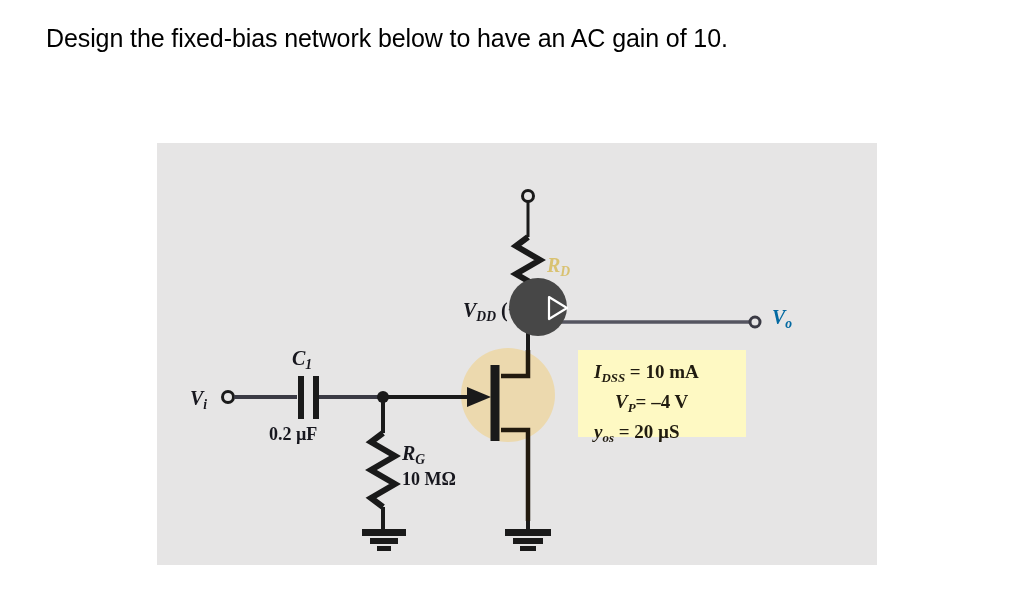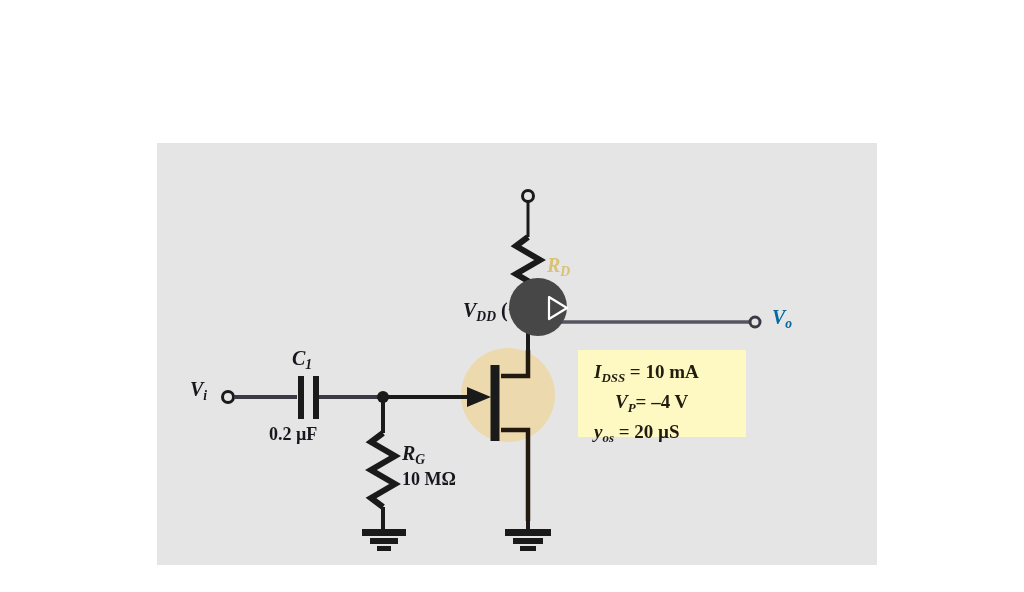--- a/index.html
+++ b/index.html
@@ -63,21 +63,21 @@
     font-size: 0.68em;
     font-style: italic;
     vertical-align: baseline;
     position: relative;
     top: 0.28em;
   }
 
   #label-vdd   { left: 306px; top: 157px; font-size: 20px; }
   #label-rd    { left: 390px; top: 112px; font-size: 20px; color: #d9c271; }
   #label-vo    { left: 615px; top: 164px; font-size: 20px; color: #0369a1; }
-  #label-vi    { left: 33px;  top: 236px; font-size: 20px; }
+  #label-vi    { left: 33px;  top: 245px; font-size: 20px; }
   #label-c1    { left: 135px; top: 205px; font-size: 20px; }
   #label-cval  { left: 112px; top: 282px; font-size: 18px; }
   #label-rg    { left: 245px; top: 300px; font-size: 20px; }
   #label-rgval { left: 245px; top: 327px; font-size: 18px; }
 
   
   #param-box {
     position: absolute;
     left: 421px;
     top: 207px;
@@ -129,20 +129,21 @@
     border-bottom: 11px solid transparent;
     border-left: 18px solid transparent;
     position: relative;
   }
   #play-triangle svg { position: absolute; left: -7px; top: -13px; }
 </style>
 </head>
 <body>
 
 <div id="question-text">
+  <div class="q-line">Design the fixed-bias network below to have an AC gain of 10.</div>
 </div>
 
 <div id="circuit-panel">
 
   <svg id="circuit-svg" viewBox="0 0 720 422">
 
     <circle cx="351" cy="252" r="47" fill="#ecd9ae"></circle>
 
     <circle cx="371" cy="53" r="5.5" fill="none" stroke="#1a1a1a" stroke-width="3"></circle>
 

